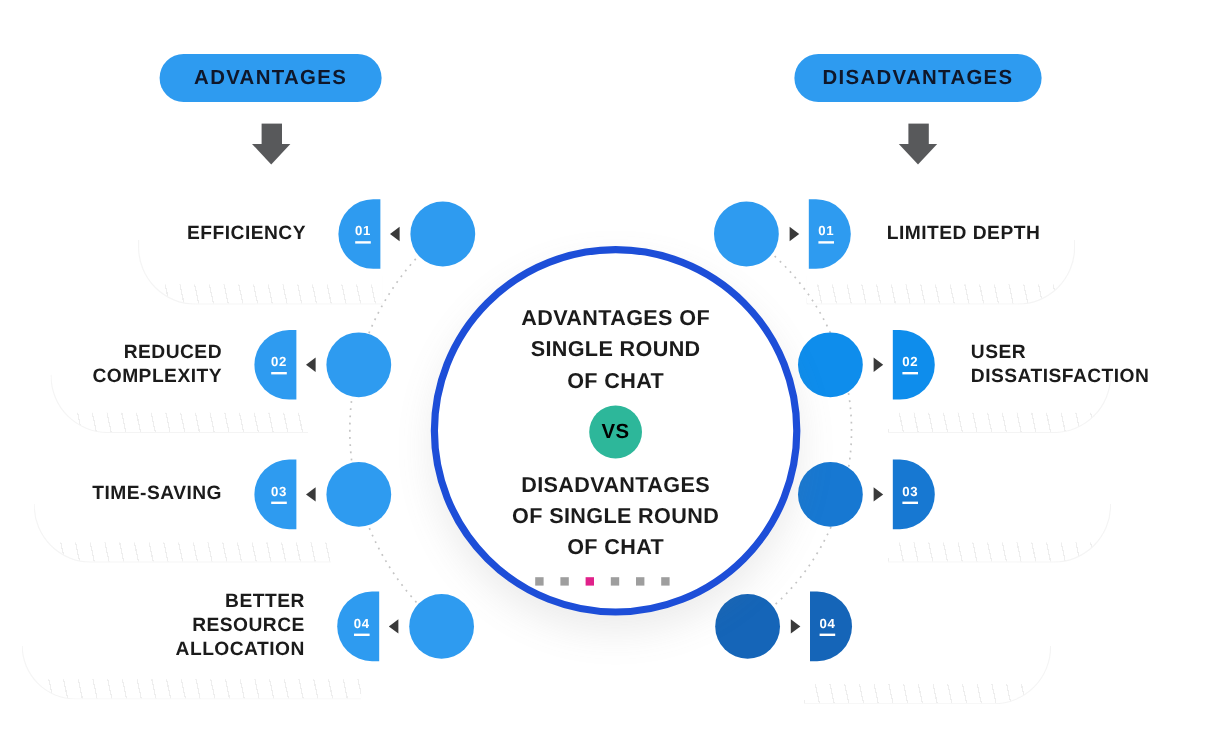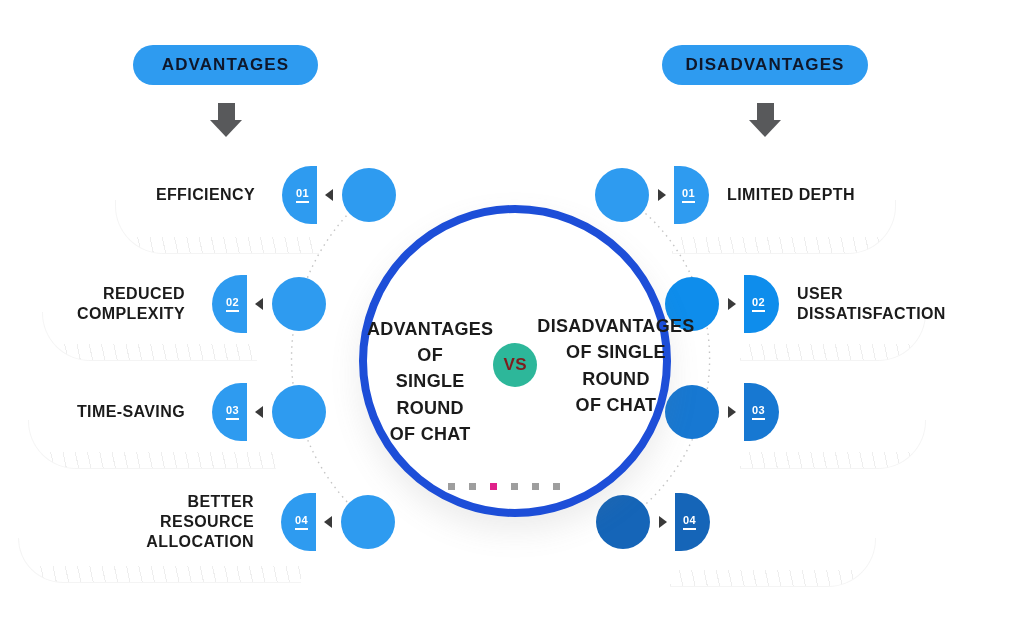--- a/index.html
+++ b/index.html
@@ -31,21 +31,21 @@
   .sketch.r{border-bottom-right-radius:48px;border-left:none;}
   
   .arcs{position:absolute;left:0;top:0;z-index:1;pointer-events:none;}
   
   .row{position:absolute;height:110px;display:flex;align-items:center;z-index:2;}
   .label{
     font-size:16px;font-weight:700;letter-spacing:.4px;line-height:1.25;
     white-space:pre-line;
   }
   .row.left .label{text-align:right;margin-right:27px;}
-  .row.right .label{text-align:left;margin-left:18px;}
+  .row.right .label{text-align:left;margin-left:30px;}
   .circle{width:54px;height:54px;border-radius:50%;}
   .half{
     width:29px;height:58px;display:flex;align-items:center;justify-content:center;
   }
   .half.lh{border-radius:29px 0 0 29px / 29px 0 0 29px;padding-left:6px;}
   .half.rh{border-radius:0 29px 29px 0 / 0 29px 29px 0;padding-right:6px;}
   .num{
     color:#fff;font-size:11px;font-weight:700;line-height:1;
     border-bottom:2px solid #fff;padding-bottom:2px;letter-spacing:.5px;
   }
@@ -54,33 +54,33 @@
   .tri.tr{border-top:6px solid transparent;border-bottom:6px solid transparent;border-left:8px solid #3A3A3A;margin:0 8px 0 9px;}
   
   .row.left .circle,.row.left .half{background:#2E9BF0;}
   .row.r1 .circle,.row.r1 .half{background:#2E9BF0;}
   .row.r2 .circle,.row.r2 .half{background:#0E8DEC;}
   .row.r3 .circle,.row.r3 .half{background:#1778D2;}
   .row.r4 .circle,.row.r4 .half{background:#1565B8;}
   
   .center-circle{
     position:absolute;left:359px;top:205px;width:296px;height:296px;
-    background:#fff;border:8px solid #1d4ed8;border-radius:50%;
+    background:#fff;border:6px solid #1d4ed8;border-radius:50%;
     box-shadow:0 14px 30px rgba(120,120,120,.14);
-    display:flex;flex-direction:row;align-items:center;z-index:3;
+    display:flex;flex-direction:column;align-items:center;z-index:3;
   }
   .center-text{
     font-size:18px;font-weight:700;text-align:center;line-height:1.45;
     letter-spacing:.3px;white-space:pre-line;
   }
   .center-text.top{margin-top:41px;}
   .center-text.bottom{margin-top:9px;}
   .vs-badge{
     width:44px;height:44px;border-radius:50%;background:#2DB79A;margin-top:8px;
-    color:#7f1d1d;font-size:17px;font-weight:700;letter-spacing:.5px;
+    color:#000000;font-size:17px;font-weight:700;letter-spacing:.5px;
     display:flex;align-items:center;justify-content:center;flex:none;
   }
   .dots{position:absolute;left:81px;bottom:19px;display:flex;gap:14px;}
   .dot{width:7px;height:7px;background:#9E9E9E;display:block;}
   .dot.active{background:#E0218A;}
 </style>
 </head>
 <body>
 
 <svg class="arcs" width="1017" height="618" viewBox="0 0 1017 618">

